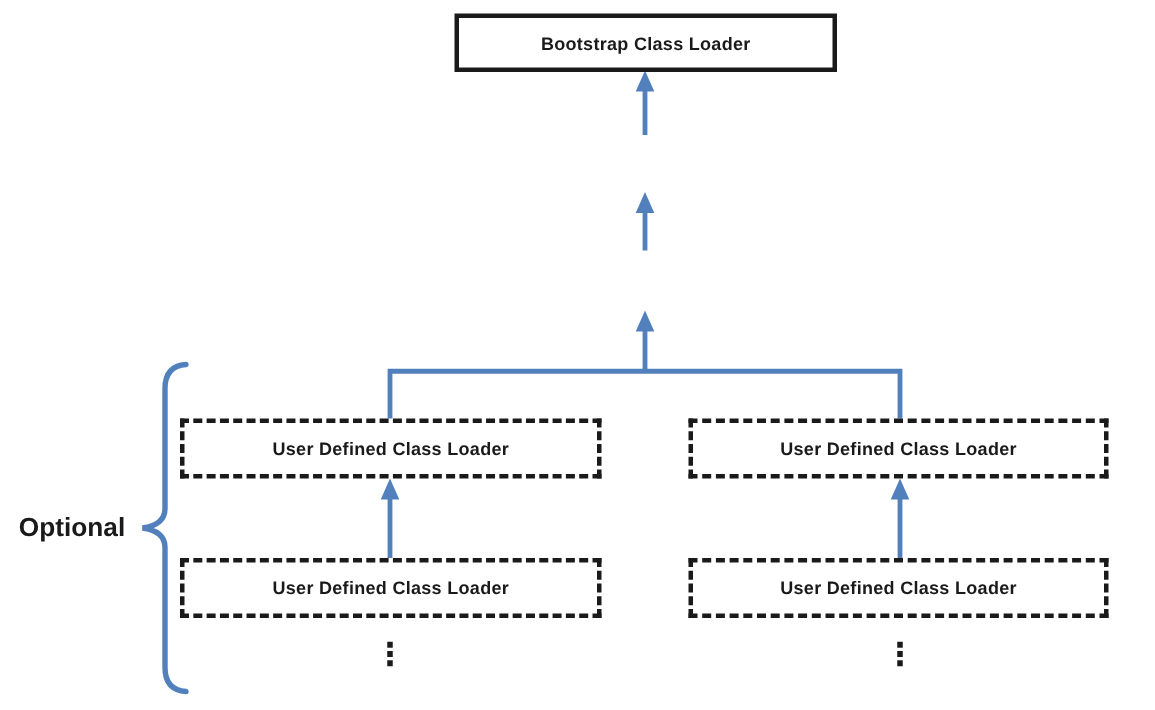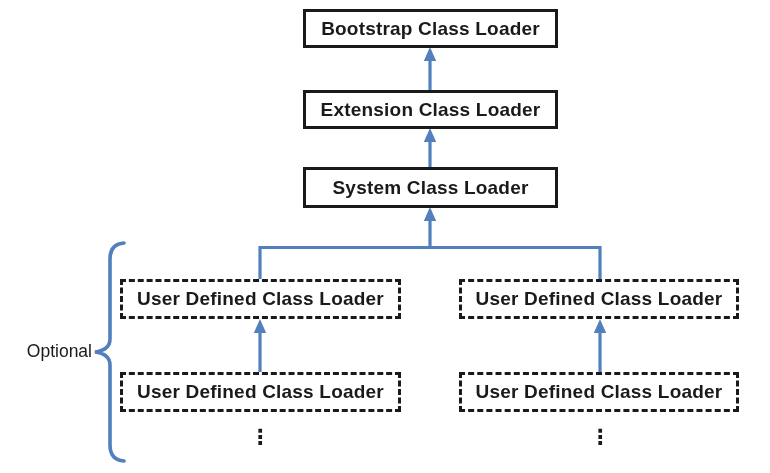--- a/index.html
+++ b/index.html
@@ -24,21 +24,21 @@
     z-index: 1;
   }
   .node {
     position: absolute;
     box-sizing: border-box;
     background: #ffffff;
     display: flex;
     align-items: center;
     justify-content: center;
     font-weight: bold;
-    font-size: 19px;
+    font-size: 12px;
     letter-spacing: 0.2px;
     color: #1a1a1a;
     z-index: 2;
     white-space: nowrap;
   }
   .solid { border: 3px solid #1a1a1a; }
   .dashed { border: 3px dashed #1a1a1a; justify-content: center; }
 
   .node-bootstrap { left: 303px; top: 9px;   width: 255px; height: 39px; }
   .node-extension { left: 303px; top: 90px;  width: 255px; height: 39px; }
@@ -47,22 +47,22 @@
   .node-ul1 { left: 120px; top: 279px; width: 281px; height: 40px; }
   .node-ul2 { left: 120px; top: 372px; width: 281px; height: 40px; }
   .node-ur1 { left: 459px; top: 279px; width: 280px; height: 40px; }
   .node-ur2 { left: 459px; top: 372px; width: 280px; height: 40px; }
 
   .optional-label {
     position: absolute;
     left: 4px;
     top: 341px;
     width: 88px;
-    text-align: right;
-    font-weight: normal;
+    text-align: center;
+    font-weight: bold;
     font-size: 17.5px;
     color: #1a1a1a;
     z-index: 2;
   }
   .vellipsis {
     position: absolute;
     width: 26px;
     top: 422px;
     height: 30px;
     text-align: center;
@@ -109,27 +109,21 @@
       <polygon points="600,319 593.8,333 606.2,333" fill="#5180BD"></polygon>
     </g>
 
     <path d="M 124 243 Q 110 244 110 259 L 110 339 Q 110 350 95 352 Q 110 354 110 365 L 110 445 Q 110 460 124 461" fill="none" stroke="#5180BD" stroke-width="3.6" stroke-linecap="round"></path>
   </svg>
 
   <div class="node solid node-bootstrap">
     <span>Bootstrap Class Loader</span>
   </div>
 
-  <div class="node solid node-extension">
-    <span>Extension Class Loader</span>
-  </div>
 
-  <div class="node solid node-system">
-    <span>System Class Loader</span>
-  </div>
 
   <div class="node dashed node-ul1">
     <span>User Defined Class Loader</span>
   </div>
 
   <div class="node dashed node-ul2">
     <span>User Defined Class Loader</span>
   </div>
 
   <div class="node dashed node-ur1">

